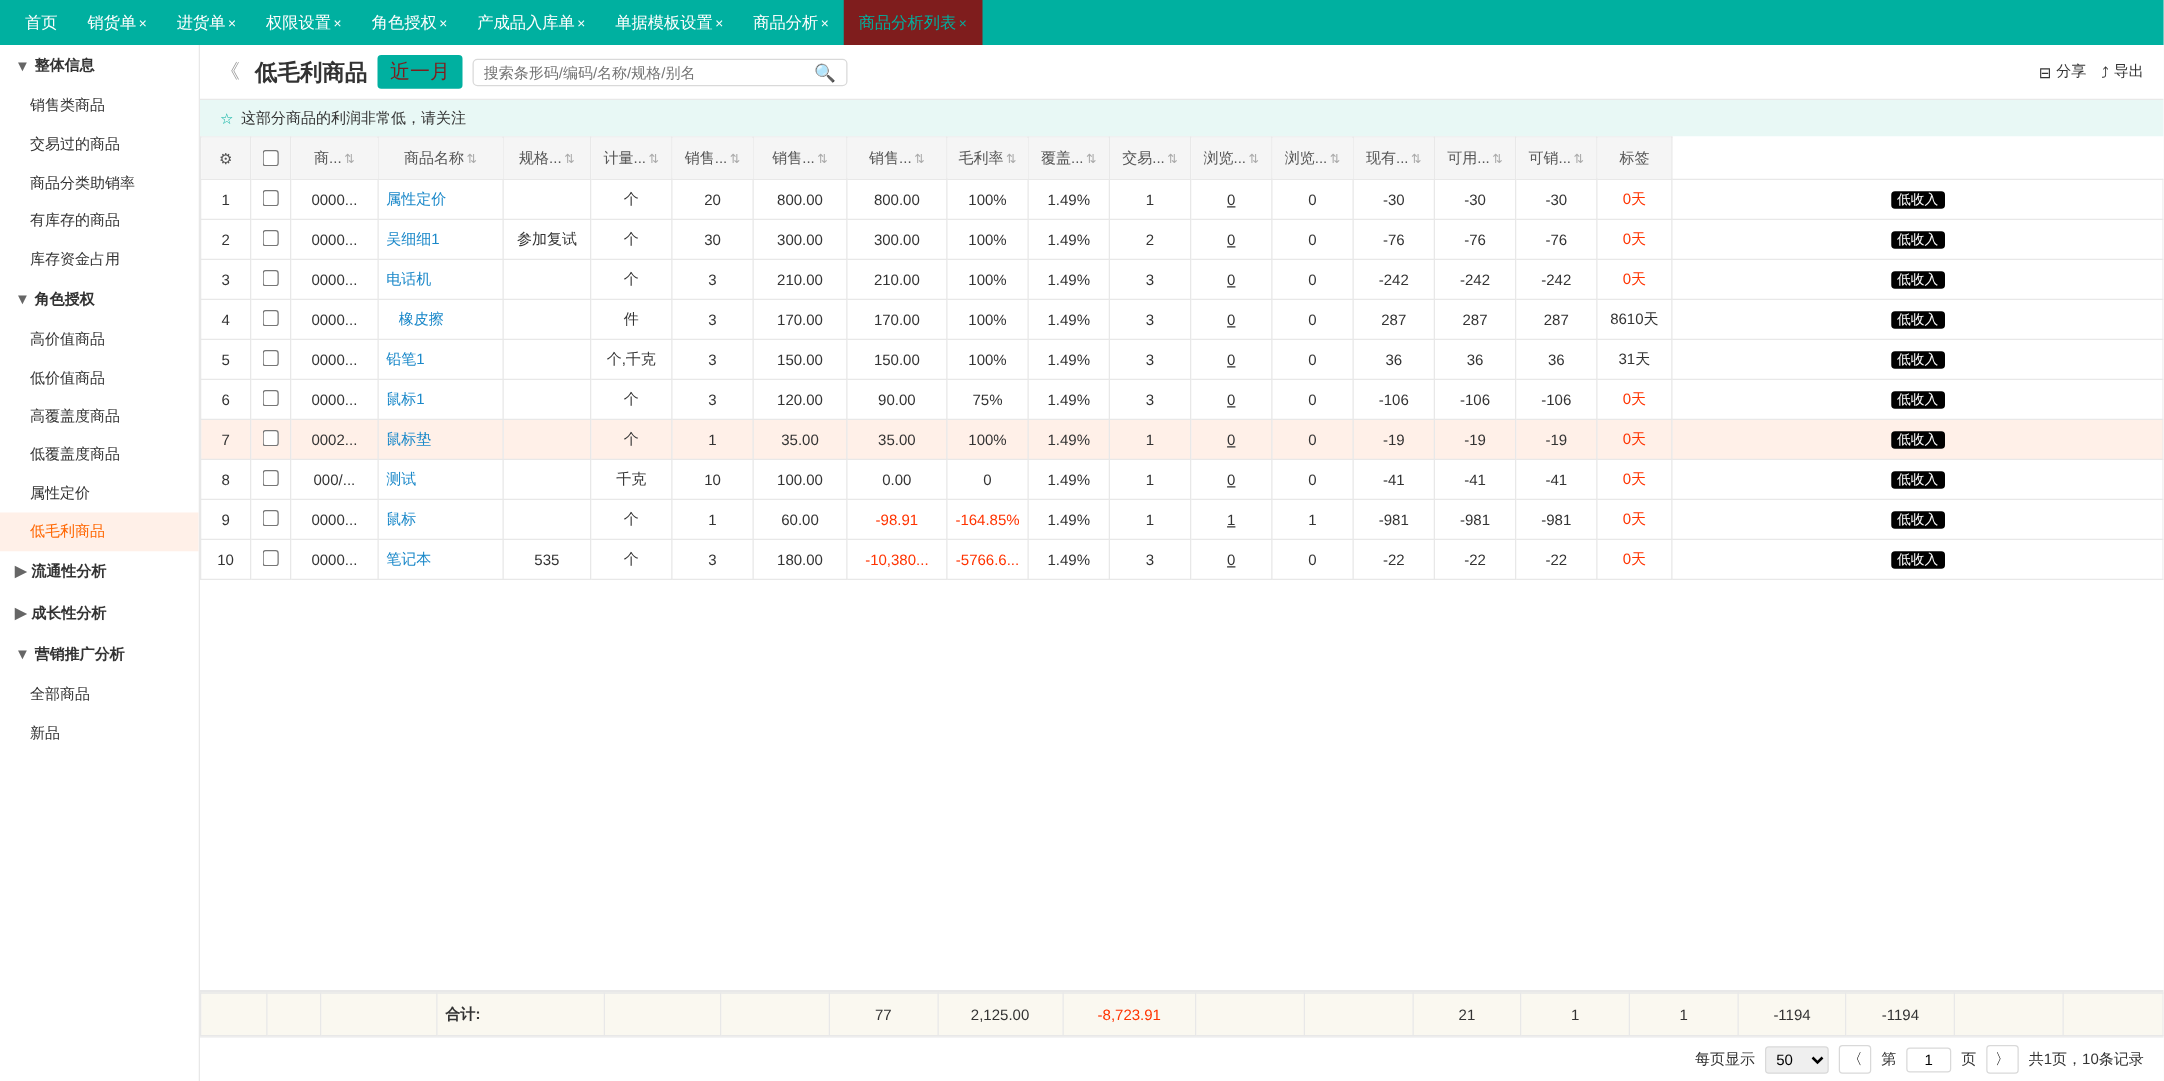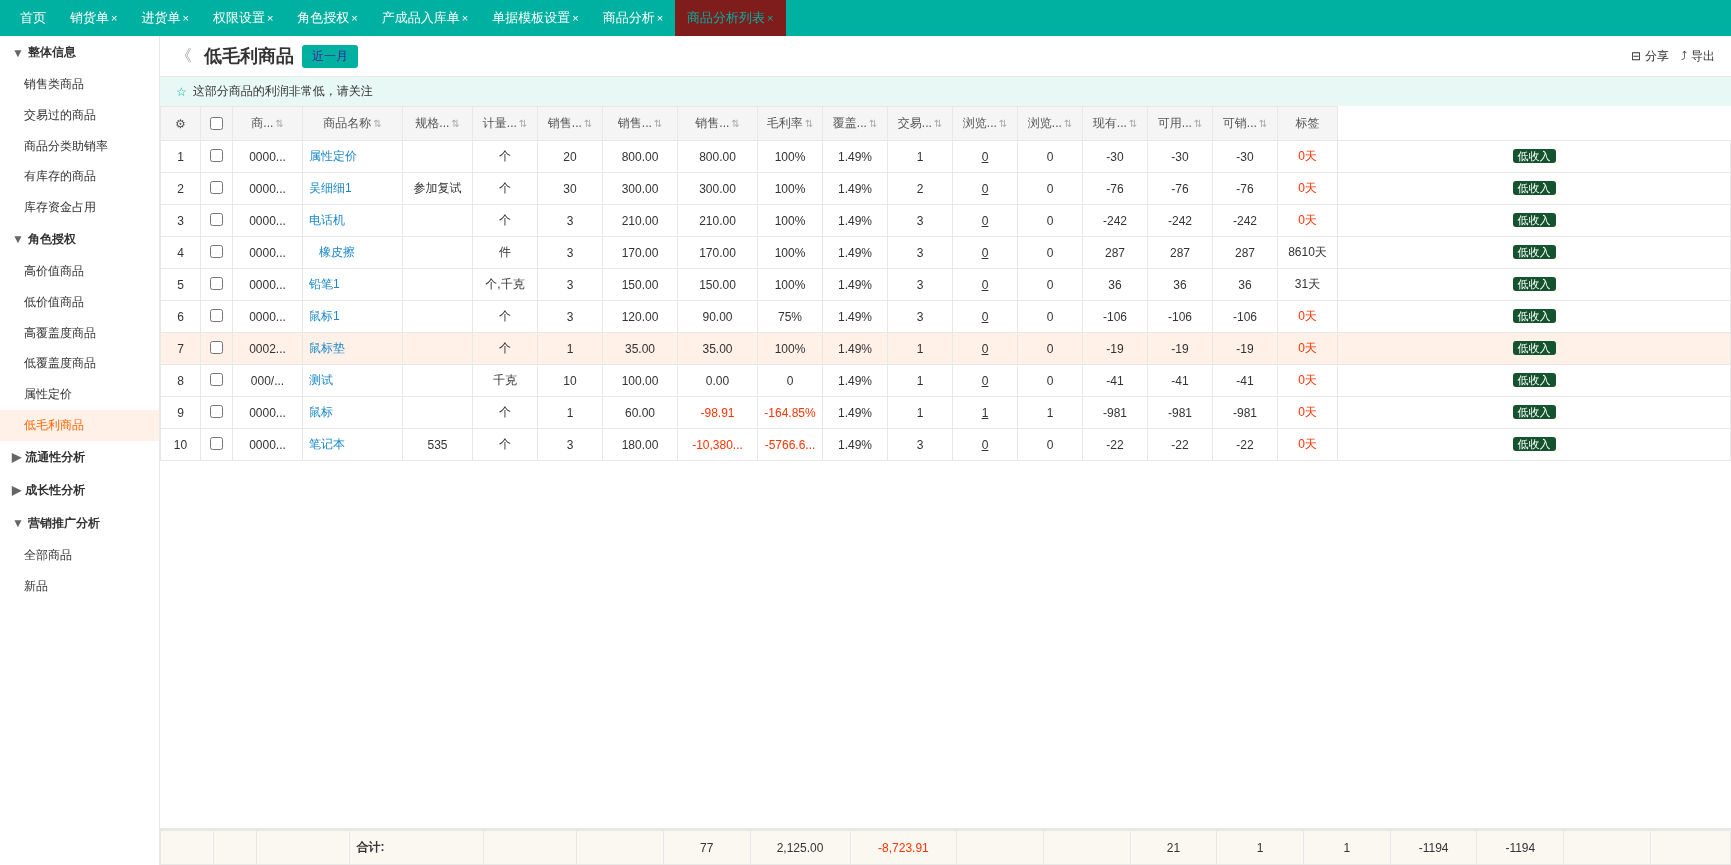--- a/index.html
+++ b/index.html
@@ -79,25 +79,25 @@
       background: #fff;
       gap: 8px;
     }
     .page-title {
       font-size: 18px;
       font-weight: bold;
       color: #333;
     }
     .date-btn {
       background: #00b0a0;
-      color: #4c1d95;
+      color: #7f1d1d;
       border: none;
       border-radius: 3px;
       padding: 3px 10px;
-      font-size: 12px;
+      font-size: 16px;
       cursor: pointer;
     }
     .search-box {
       display: flex;
       align-items: center;
       border: 1px solid #d9d9d9;
       border-radius: 4px;
       padding: 2px 8px;
       flex: 1;
       max-width: 300px;
@@ -174,21 +174,21 @@
     tbody tr.highlighted { background: #fff0e8; }
     tbody td {
       padding: 7px 6px;
       border: 1px solid #e8e8e8;
       text-align: center;
       white-space: nowrap;
     }
     tbody td.name-cell { text-align: left; max-width: 120px; overflow: hidden; text-overflow: ellipsis; }
     .red-text { color: #ff3300; }
     .tag { background: #ff6600; color: #fff; border-radius: 3px; padding: 1px 5px; font-size: 11px; }
-    .tag-low { background: #14532d; text-align: right; }
+    .tag-low { background: #000000; text-align: right; }
     .underline { text-decoration: underline; cursor: pointer; }
     input[type="checkbox"] { cursor: pointer; }
 
     
     .footer-total {
       background: #faf8f0;
       border-top: 2px solid #e8e8e8;
       display: flex;
       align-items: center;
       padding: 0;
@@ -318,20 +318,24 @@
     <div class="sidebar-item">新品</div>
   </aside>
 
   <main class="content">
 
     <div class="content-header">
 
       <span style="cursor:pointer;color:#999;font-size:16px;margin-right:4px;">《</span>
       <h2 class="page-title">低毛利商品</h2>
       <button class="date-btn">近一月</button>
+      <div class="search-box">
+        <input type="text" placeholder="搜索条形码/编码/名称/规格/别名" style="">
+        <span class="search-icon">🔍</span>
+      </div>
       <div class="header-actions">
         <button class="action-btn">
           <span>⊟</span>
           <span>分享</span>
         </button>
         <button class="action-btn">
           <span>⤴</span>
           <span>导出</span>
         </button>
       </div>
@@ -689,14 +693,28 @@
           <td style="width:65px;">1</td>
           <td style="width:65px;">-1194</td>
           <td style="width:65px;">-1194</td>
           <td style="width:65px;"></td>
           <td style="width:60px;"></td>
         </tr>
       </tbody>
         </table>
     </div>
 
+    <div class="pagination">
+      <span>每页显示</span>
+      <select class="page-size-select">
+        <option value="50">50</option>
+        <option value="100">100</option>
+        <option value="200">200</option>
+      </select>
+      <button class="page-btn">〈</button>
+      <span>第</span>
+      <input type="text" class="page-input" value="1" style="">
+      <span>页</span>
+      <button class="page-btn">〉</button>
+      <span>共1页，10条记录</span>
+    </div>
   </main>
 </div>
 
 </body></html>

